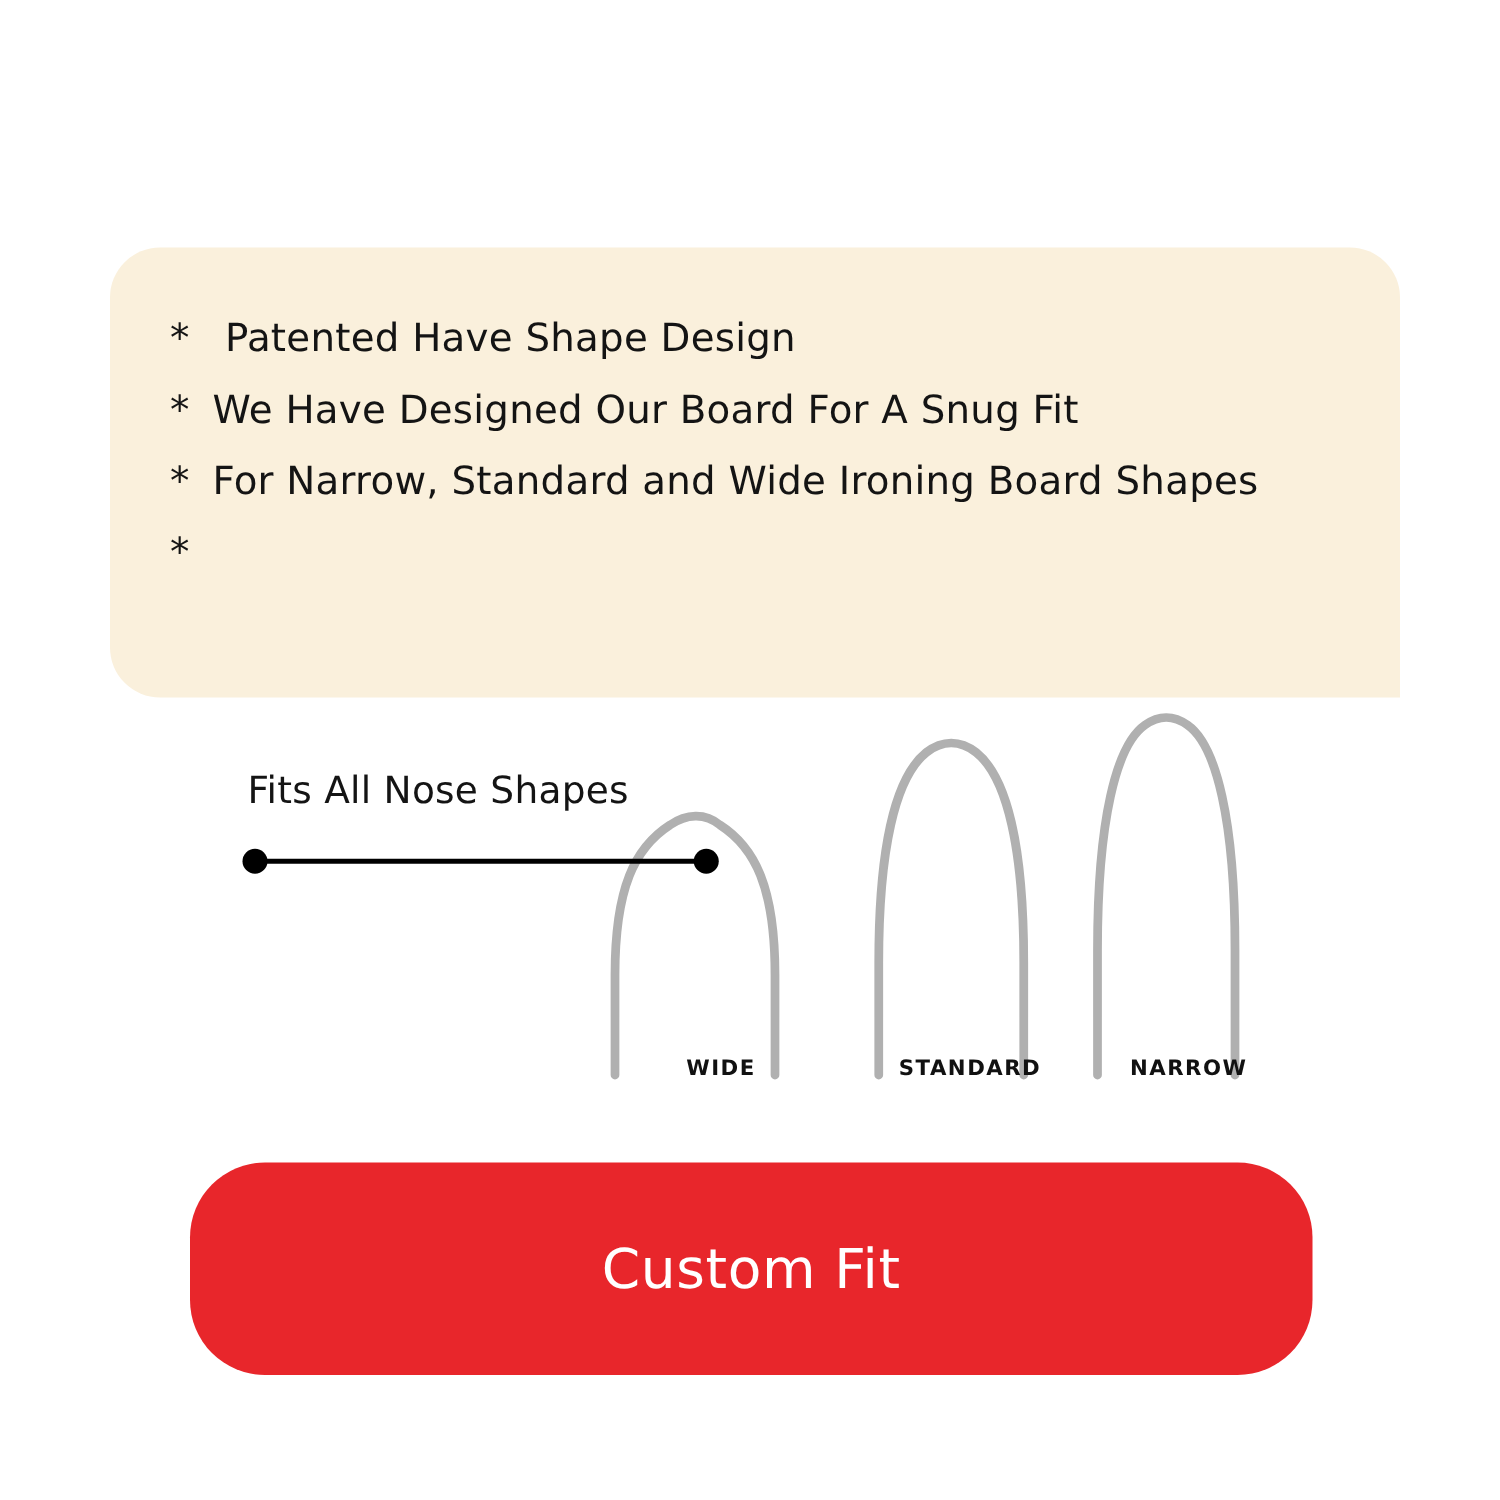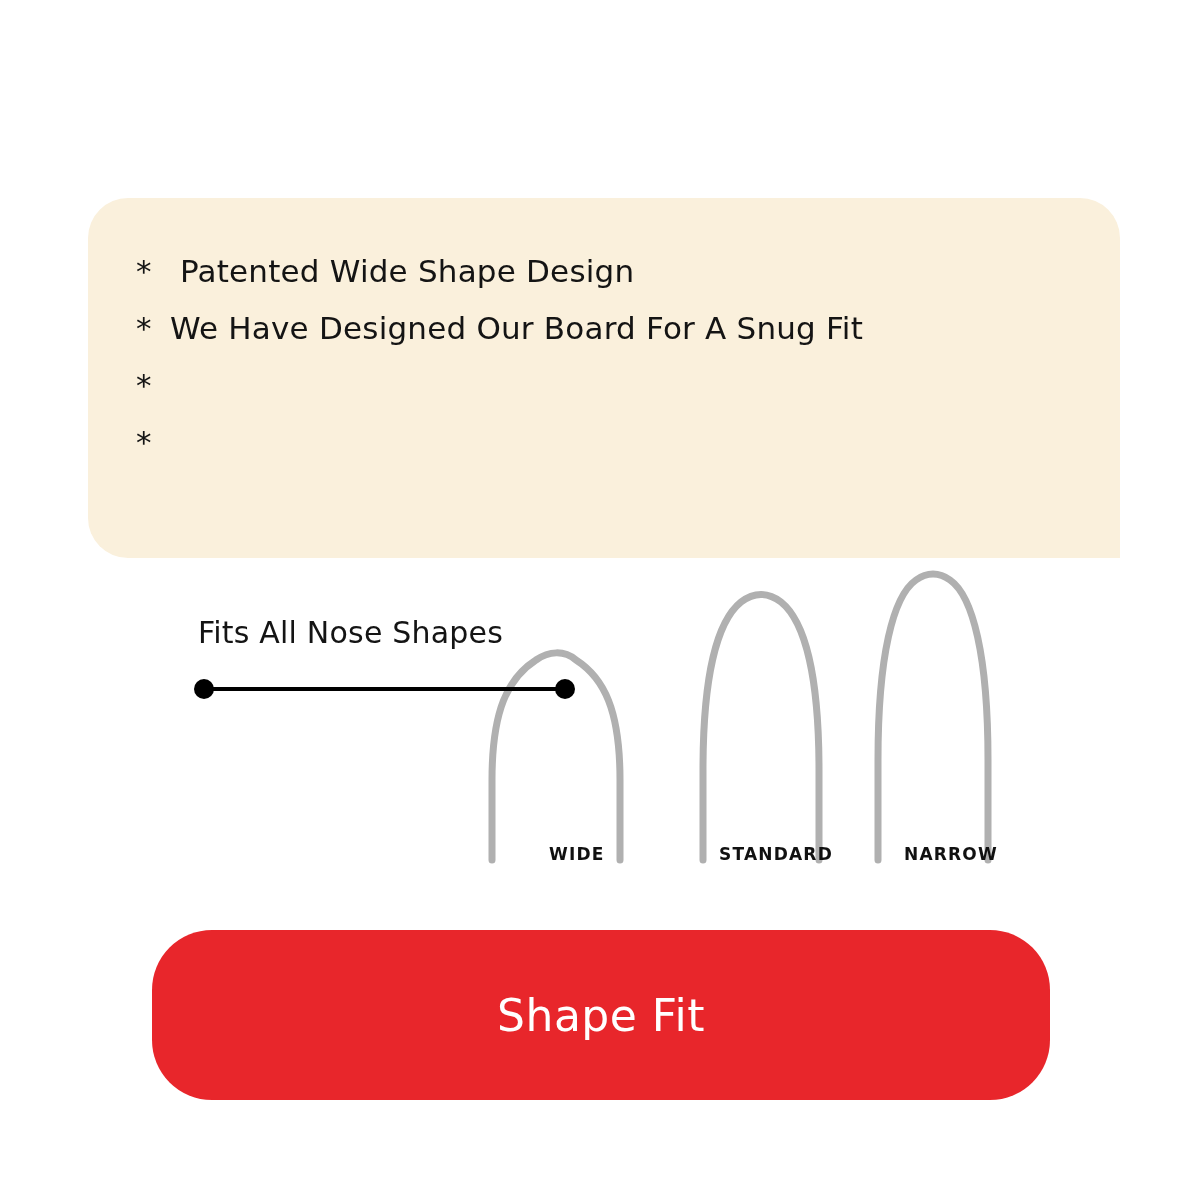--- a/index.html
+++ b/index.html
@@ -111,28 +111,29 @@
     justify-content: center;
   }
 </style>
 </head>
 <body>
 
 <div class="feature-panel">
   <ul class="feature-list">
     <li class="feature-item">
       <span class="feature-bullet">*</span>
-      <span class="feature-text">Patented Wide Shape Design</span>
+      <span class="feature-text">Patented Have Shape Design</span>
     </li>
     <li class="feature-item">
       <span class="feature-bullet">*</span>
       <span class="feature-text">We Have Designed Our Board For A Snug Fit</span>
     </li>
     <li class="feature-item">
       <span class="feature-bullet">*</span>
+      <span class="feature-text">For Narrow, Standard and Wide Ironing Board Shapes</span>
     </li>
     <li class="feature-item">
       <span class="feature-bullet">*</span>
     </li>
   </ul>
 </div>
 
 <div class="diagram">
   <div class="diagram-title">Fits All Nose Shapes</div>
 
@@ -155,13 +156,13 @@
       <circle cx="188" cy="129" r="10" fill="#000000"></circle>
       <circle cx="549" cy="129" r="10" fill="#000000"></circle>
     </g>
 
     <text class="shape-label" x="533" y="300">WIDE</text>
     <text class="shape-label" x="703" y="300">STANDARD</text>
     <text class="shape-label" x="888" y="300">NARROW</text>
   </svg>
 </div>
 
-<button class="cta-button">Shape Fit</button>
+<button class="cta-button">Custom Fit</button>
 
 </body></html>

